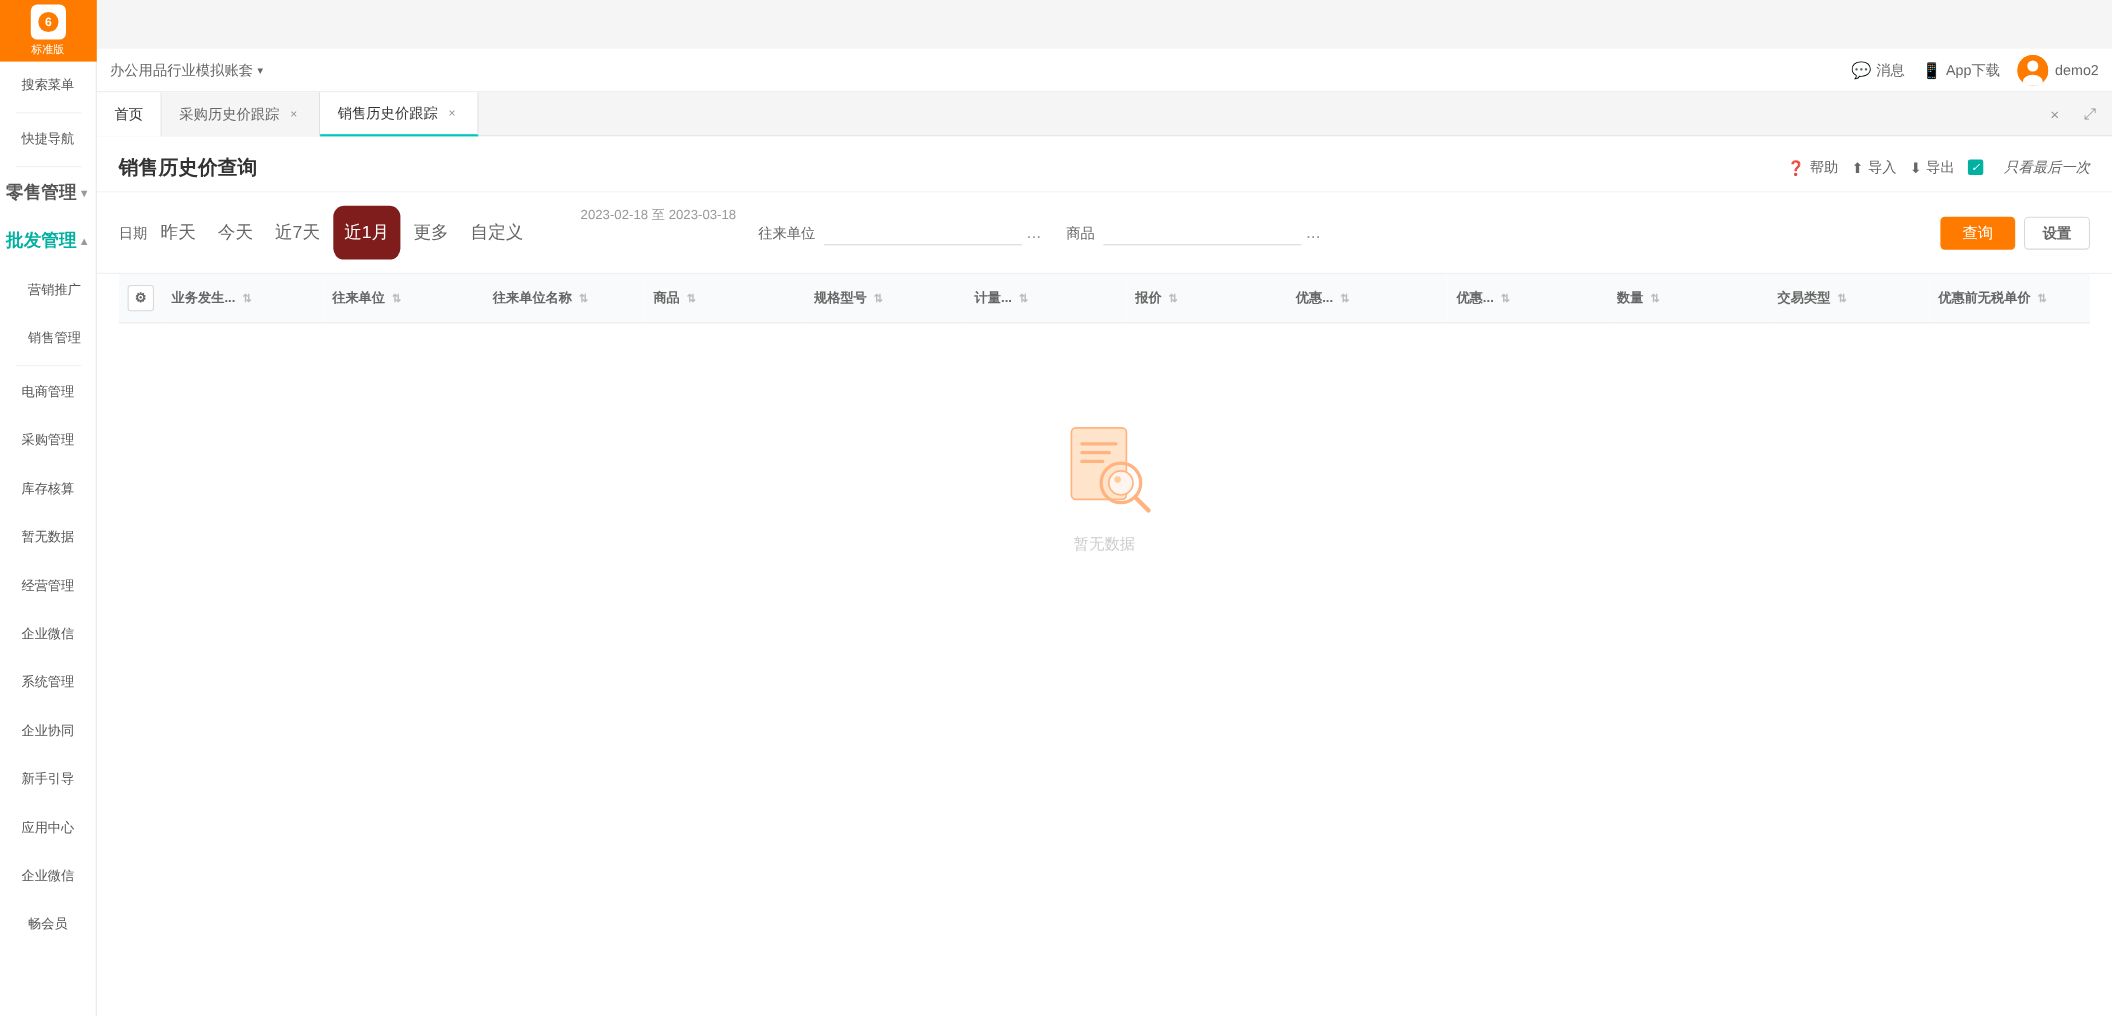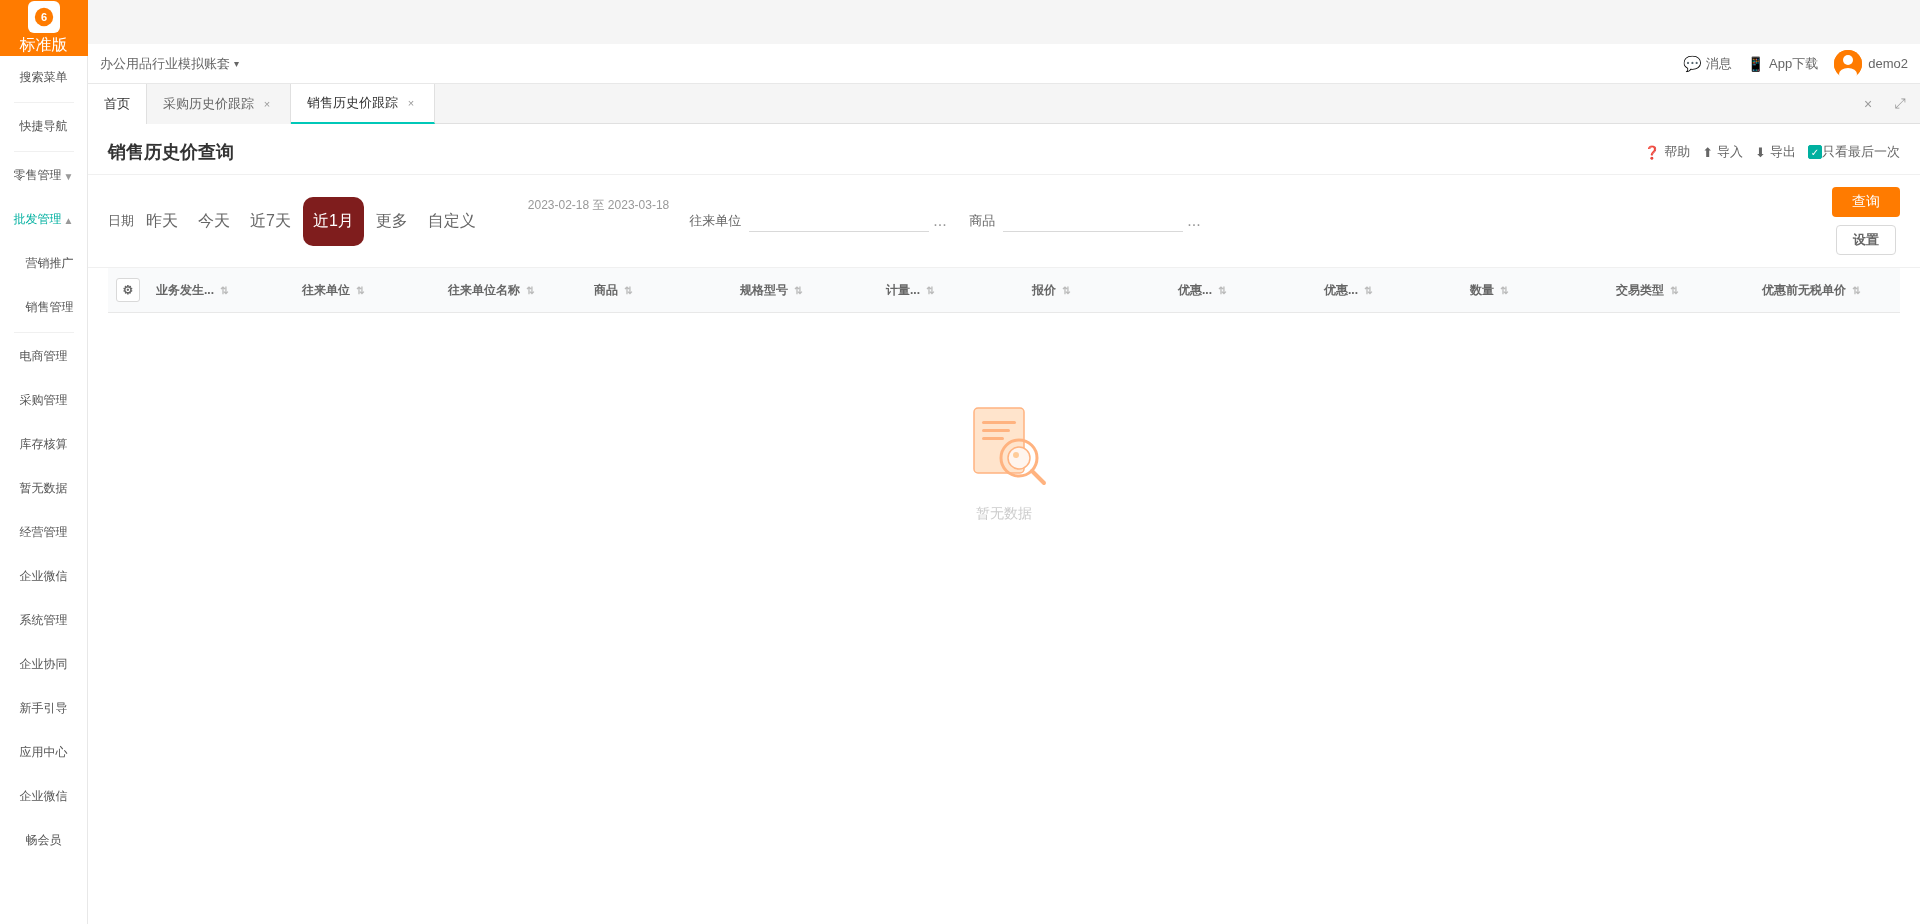--- a/index.html
+++ b/index.html
@@ -11,21 +11,21 @@
     .sidebar-logo-icon { width: 32px; height: 32px; background: #fff; border-radius: 6px; display: flex; align-items: center; justify-content: center; margin-bottom: 2px; }
     .sidebar-logo-icon svg { width: 22px; height: 22px; }
 
     .sidebar-item { width: 88px; padding: 10px 4px; display: flex; flex-direction: column; align-items: center; justify-content: center; cursor: pointer; font-size: 12px; color: #555; border-bottom: none; min-height: 44px; }
     .sidebar-item.active { color: #00b0a0; }
     .sidebar-item .item-label { text-align: center; line-height: 1.3; }
     .sidebar-divider { width: 60px; height: 1px; background: #f0f0f0; margin: 2px 0; }
 
     
     .sidebar-item.has-sub { display: flex; flex-direction: row; align-items: center; justify-content: center; gap: 2px; padding: 8px 4px; }
-    .sidebar-item.has-sub .item-label { font-size: 12px; }
+    .sidebar-item.has-sub .item-label { font-size: 16px; font-weight: bold; }
     .arrow-icon { font-size: 10px; color: #999; }
 
     
     .main { flex: 1; display: flex; flex-direction: column; height: 924px; overflow: hidden; margin-top: 44px; }
     .topbar { height: 40px; background: #fff; border-bottom: 1px solid #e8e8e8; display: flex; align-items: center; padding: 0 12px; gap: 8px; }
     .topbar-title { font-size: 13px; color: #666; flex: 1; display: flex; align-items: center; gap: 4px; }
     .topbar-title span { color: #666; }
     .topbar-dropdown { color: #999; font-size: 10px; cursor: pointer; }
     .topbar-actions { display: flex; align-items: center; gap: 16px; }
     .topbar-action { display: flex; align-items: center; gap: 4px; color: #666; font-size: 13px; cursor: pointer; }
@@ -39,37 +39,37 @@
     .tab-close { font-size: 11px; color: #999; width: 14px; height: 14px; display: flex; align-items: center; justify-content: center; border-radius: 50%; }
     .tabbar-right { margin-left: auto; display: flex; align-items: center; gap: 8px; padding-right: 8px; }
     .tabbar-btn { width: 24px; height: 24px; display: flex; align-items: center; justify-content: center; color: #999; cursor: pointer; font-size: 14px; }
 
     
     .content { flex: 1; background: #fff; padding: 0; overflow: hidden; display: flex; flex-direction: column; }
     .page-header { padding: 16px 20px 10px; border-bottom: 1px solid #f0f0f0; display: flex; align-items: center; justify-content: space-between; }
     .page-title { font-size: 18px; font-weight: 600; color: #333; }
     .page-header-actions { display: flex; align-items: center; gap: 12px; }
     .header-action { display: flex; align-items: center; gap: 4px; color: #666; font-size: 13px; cursor: pointer; }
-    .checkbox-wrap { display: flex; align-items: center; gap: 0; }
+    .checkbox-wrap { display: flex; align-items: center; gap: 19px; font-style: italic; }
     .checkbox-custom { width: 14px; height: 14px; border: 1px solid #00b0a0; border-radius: 2px; background: #00b0a0; display: flex; align-items: center; justify-content: center; }
     .checkbox-custom::after { content: '✓'; color: #fff; font-size: 10px; }
 
     
     .filter-bar { padding: 12px 20px; background: #fff; border-bottom: 1px solid #f0f0f0; display: flex; align-items: center; gap: 20px; flex-wrap: wrap; }
     .filter-group { display: flex; align-items: center; gap: 8px; }
     .filter-label { color: #666; font-size: 13px; white-space: nowrap; }
     .date-filter { display: flex; flex-direction: row; gap: 16px; }
     .date-btns { display: flex; align-items: center; gap: 4px; }
     .date-btn { padding: 2px 8px; border-radius: 3px; font-size: 16px; cursor: pointer; color: #666; border: none; background: transparent; }
     .date-btn.active { background: #7f1d1d; color: #fff; border-radius: 10px; padding: 14px 10px; }
     .date-range { font-size: 12px; color: #999; }
     .filter-input-wrap { display: flex; align-items: center; gap: 4px; min-width: 200px; }
     .filter-input { border: none; border-bottom: 1px solid #d9d9d9; padding: 3px 6px; font-size: 13px; color: #333; outline: none; background: transparent; width: 180px; }
     .filter-input-dots { color: #999; font-size: 16px; cursor: pointer; }
-    .filter-actions { margin-left: auto; display: flex; align-items: center; gap: 8px; flex-direction: column; }
+    .filter-actions { margin-left: auto; display: flex; align-items: center; gap: 8px; }
     .btn-query { background: #ff7b00; color: #fff; border: none; border-radius: 4px; padding: 6px 20px; font-size: 14px; cursor: pointer; }
     .btn-settings { background: #fff; color: #666; border: 1px solid #d9d9d9; border-radius: 4px; padding: 5px 16px; font-size: 13px; cursor: pointer; font-weight: bold; }
 
     
     .table-wrap { flex: 1; overflow: auto; padding: 0 20px; }
     .data-table { width: 100%; border-collapse: collapse; table-layout: fixed; }
     .data-table th { background: #f9fafb; border-bottom: 1px solid #e8e8e8; padding: 10px 8px; font-size: 12px; color: #666; text-align: left; white-space: nowrap; position: sticky; top: 0; z-index: 1; }
     .data-table th:first-child { width: 40px; }
     .data-table th .sort-icon { display: inline-block; margin-left: 3px; font-size: 10px; color: #bbb; }
     .settings-icon-cell { width: 40px; text-align: center; }
@@ -88,21 +88,21 @@
 <body>
 
 <div class="sidebar">
   <div class="sidebar-logo">
     <div class="sidebar-logo-icon">
       <svg viewBox="0 0 24 24" fill="none" xmlns="http://www.w3.org/2000/svg">
         <circle cx="12" cy="12" r="10" fill="#ff7b00"></circle>
         <text x="12" y="16" text-anchor="middle" fill="white" font-size="12" font-weight="bold">6</text>
       </svg>
     </div>
-    <span style="font-size:16px;">标准版</span>
+    <span style="font-size:10px;">标准版</span>
   </div>
 
   <div class="sidebar-item">
     <span class="item-label">搜索菜单</span>
   </div>
   <div class="sidebar-divider"></div>
   <div class="sidebar-item">
     <span class="item-label">快捷导航</span>
   </div>
   <div class="sidebar-divider"></div>

